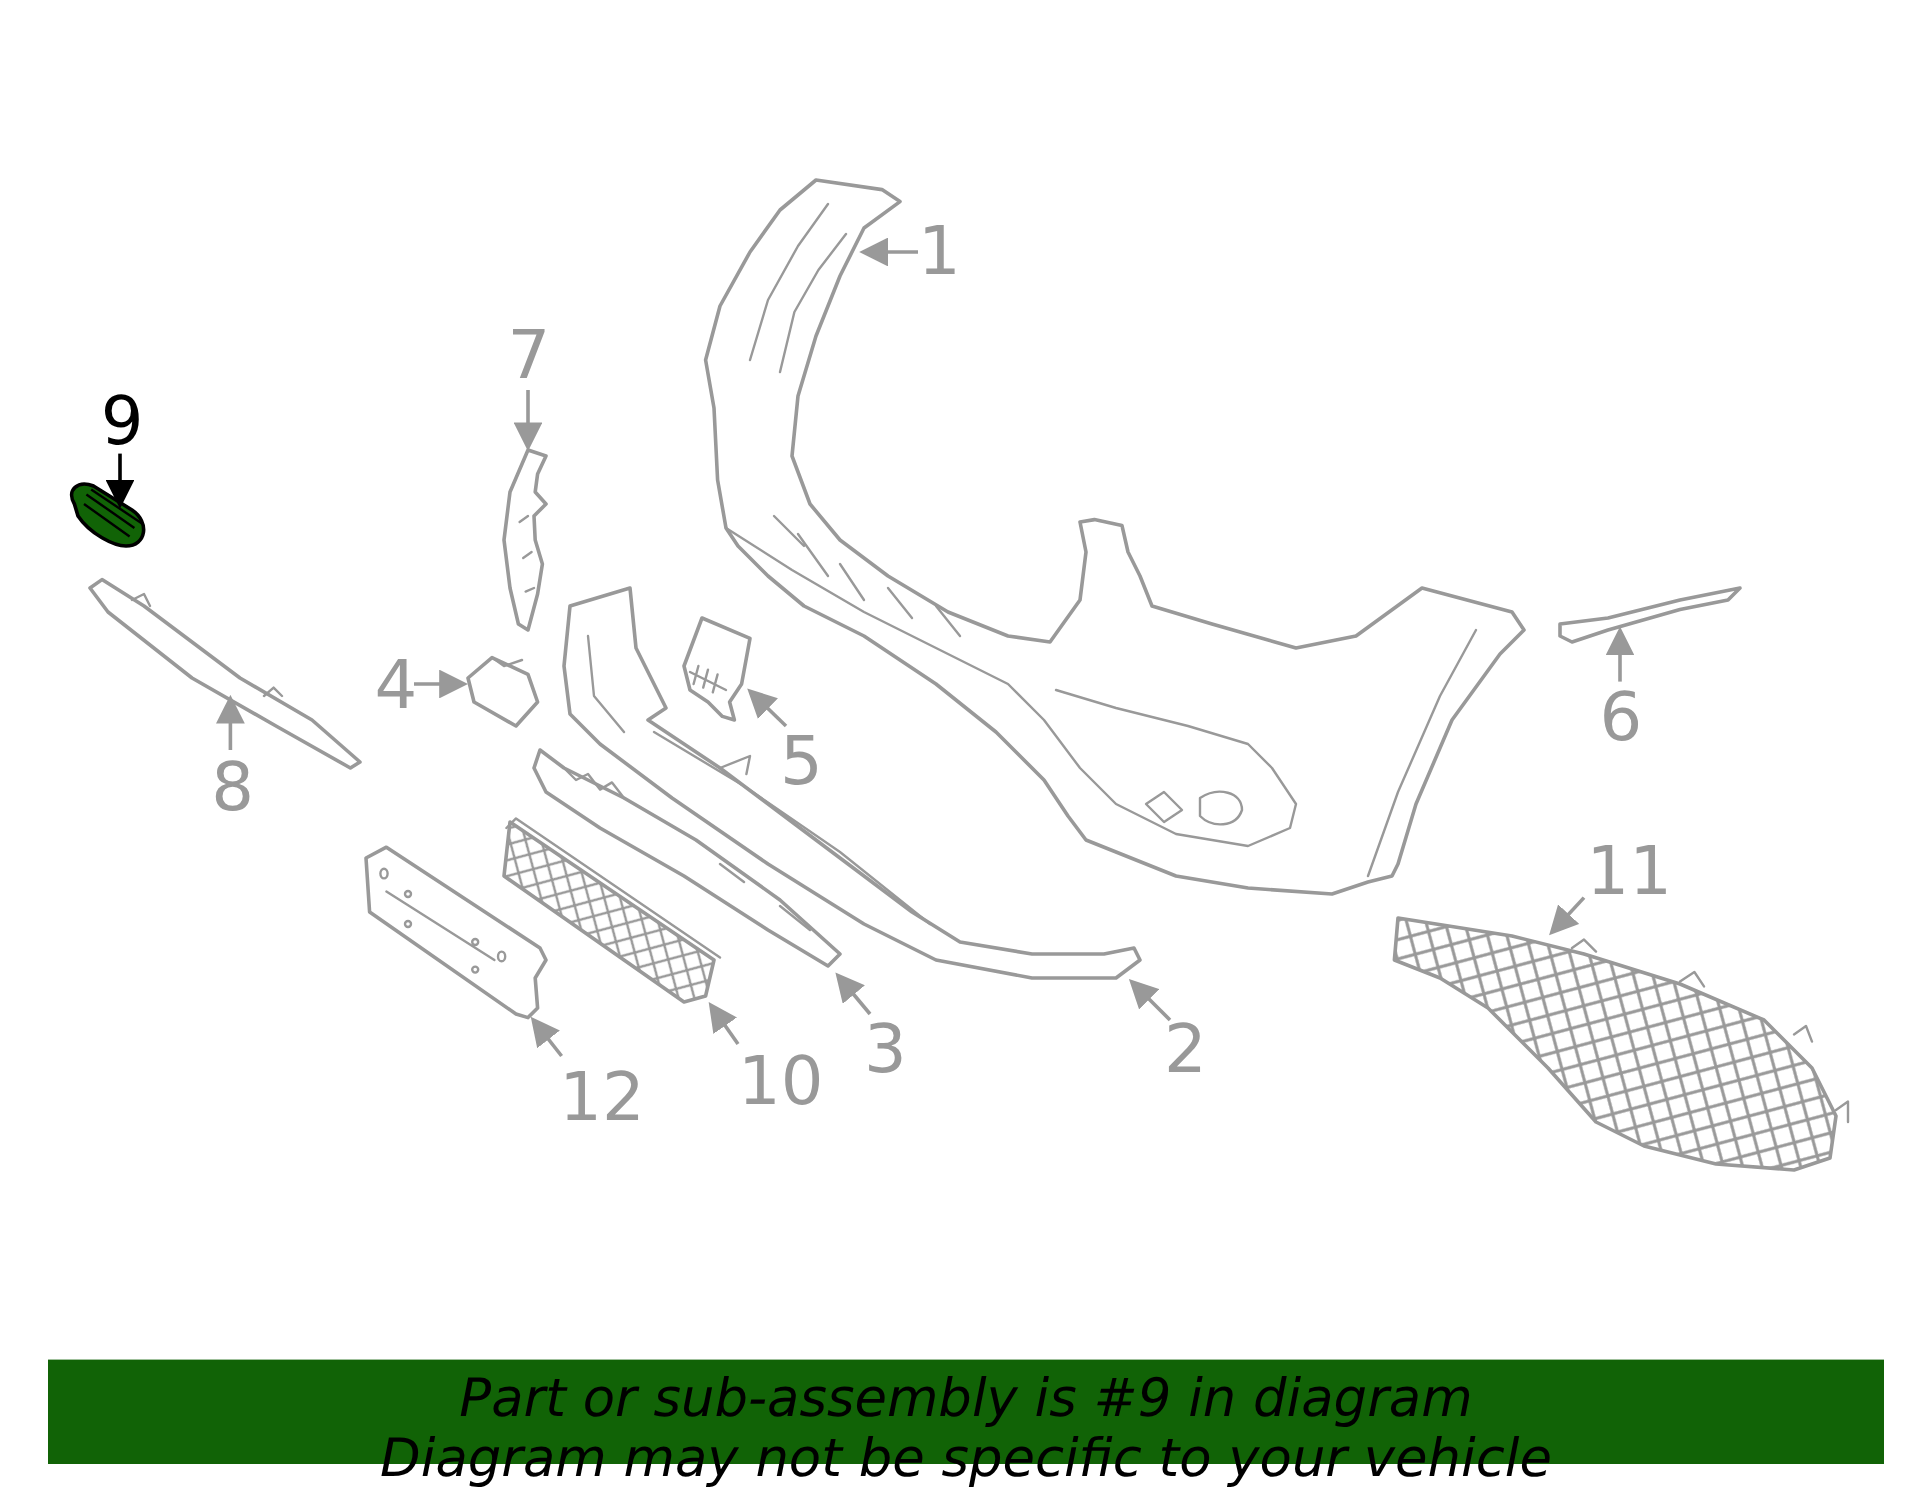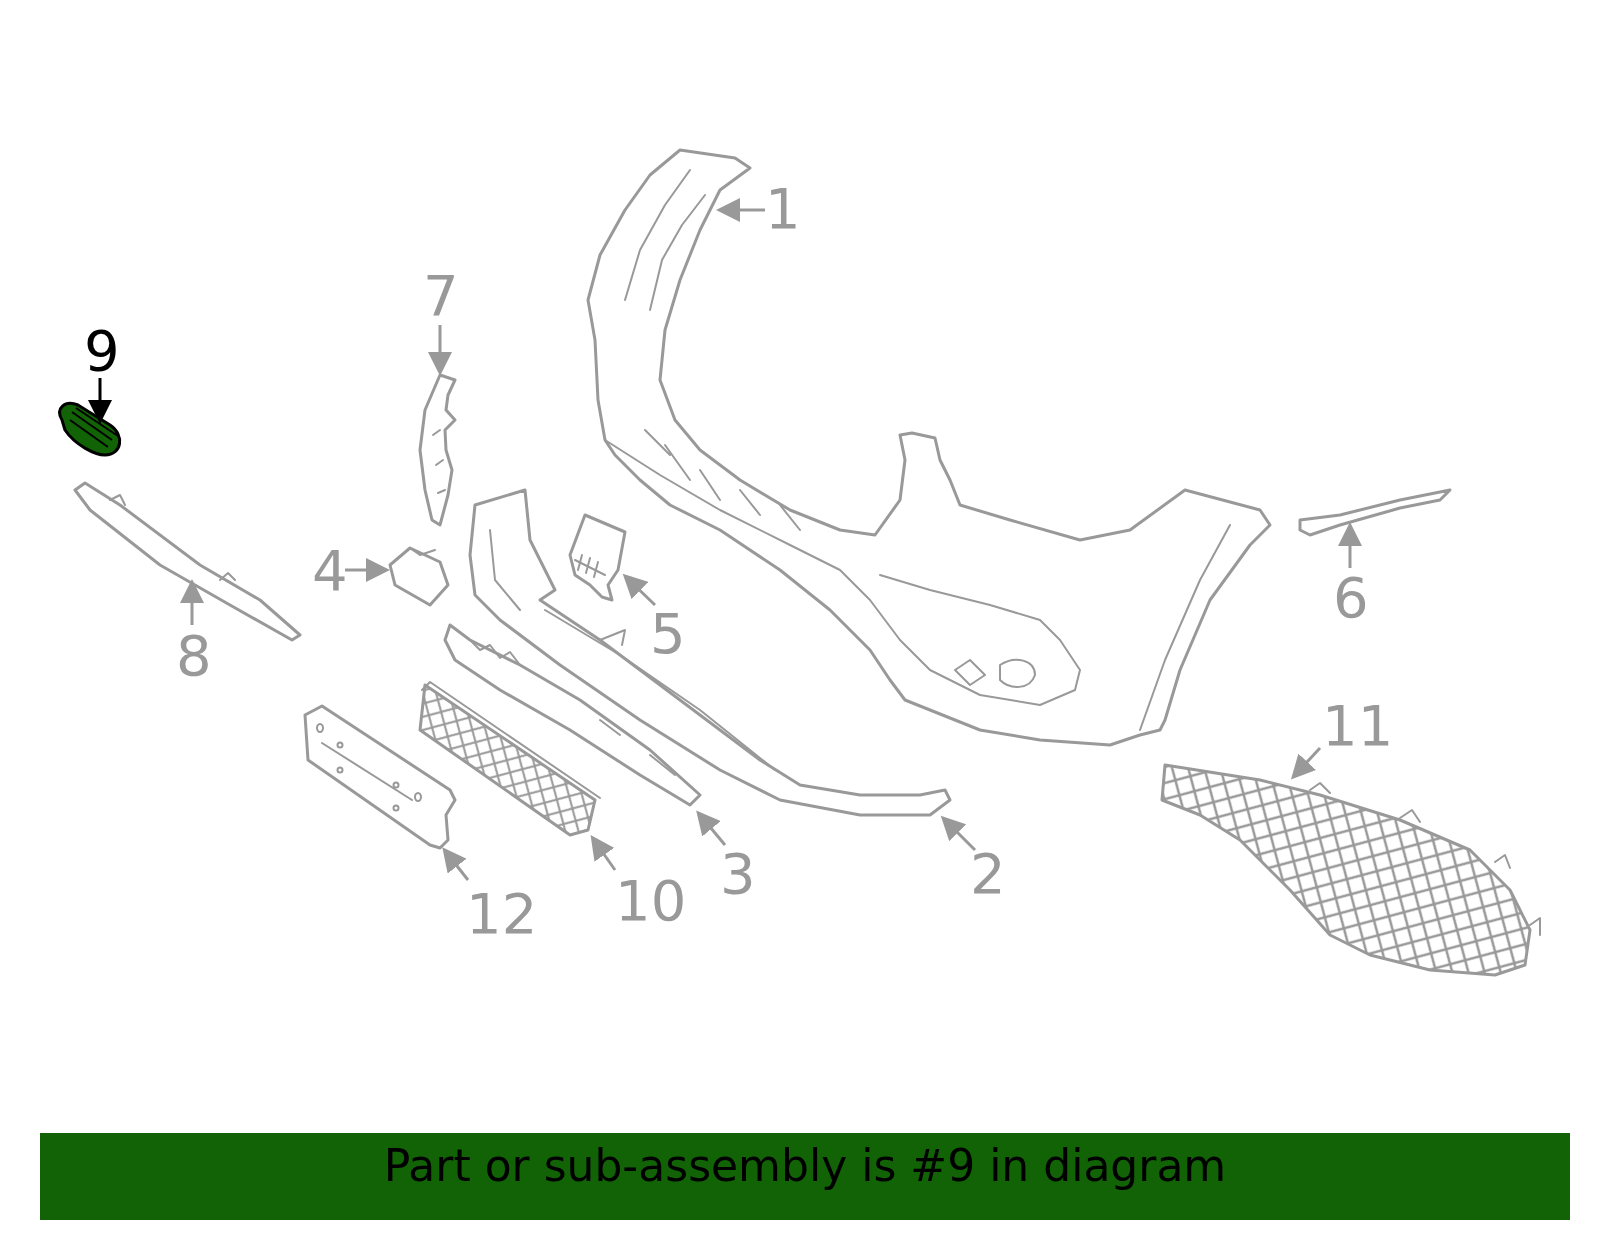--- a/index.html
+++ b/index.html
@@ -5,21 +5,21 @@
   html, body { margin: 0; padding: 0; background: #ffffff; }
   body { width: 1600px; height: 1249px; position: relative; overflow: hidden; font-family: "DejaVu Sans", sans-serif; }
   #diagram { position: absolute; left: 0; top: 0; width: 1600px; height: 1130px; }
   .part { fill: none; stroke: #999999; stroke-width: 3; stroke-linejoin: round; stroke-linecap: round; }
   .thin { fill: none; stroke: #999999; stroke-width: 2; stroke-linejoin: round; stroke-linecap: round; }
   .callout-line { stroke: #999999; stroke-width: 3; }
   .callout-text { fill: #999999; font-family: "DejaVu Sans", sans-serif; font-size: 56px; }
   .callout-text.active { fill: #000000; }
   .callout-line.active { stroke: #000000; }
   #banner { position: absolute; left: 40px; top: 1133px; width: 1530px; height: 87px; background: #116306; color: #000000;
-            text-align: center; font-family: "DejaVu Sans", sans-serif; font-size: 44px; line-height: 50px; padding-top: 8px; box-sizing: border-box; }
+            text-align: center; font-family: "DejaVu Sans", sans-serif; font-size: 44px; line-height: 50px; padding-top: 8px; box-sizing: border-box; font-style: italic; }
   #banner div { white-space: nowrap; }
 </style>
 </head>
 <body>
 
 <svg id="diagram" viewBox="0 0 1600 1130" xmlns="http://www.w3.org/2000/svg">
   <defs>
     <marker id="arr" markerWidth="8" markerHeight="8" refX="6" refY="4" orient="auto" markerUnits="strokeWidth">
       <path d="M0,0 L8,4 L0,8 Z" fill="#999999"></path>
     </marker>
@@ -147,13 +147,14 @@
     <text class="callout-text" x="1322" y="745">11</text>
   </g>
   <g>
     <line class="callout-line" x1="468" y1="880" x2="446" y2="852" marker-end="url(#arr)"></line>
     <text class="callout-text" x="466" y="933">12</text>
   </g>
 </svg>
 
 <div id="banner">
   <div>Part or sub-assembly is #9 in diagram</div>
+  <div>Diagram may not be specific to your vehicle</div>
 </div>
 
 </body></html>

